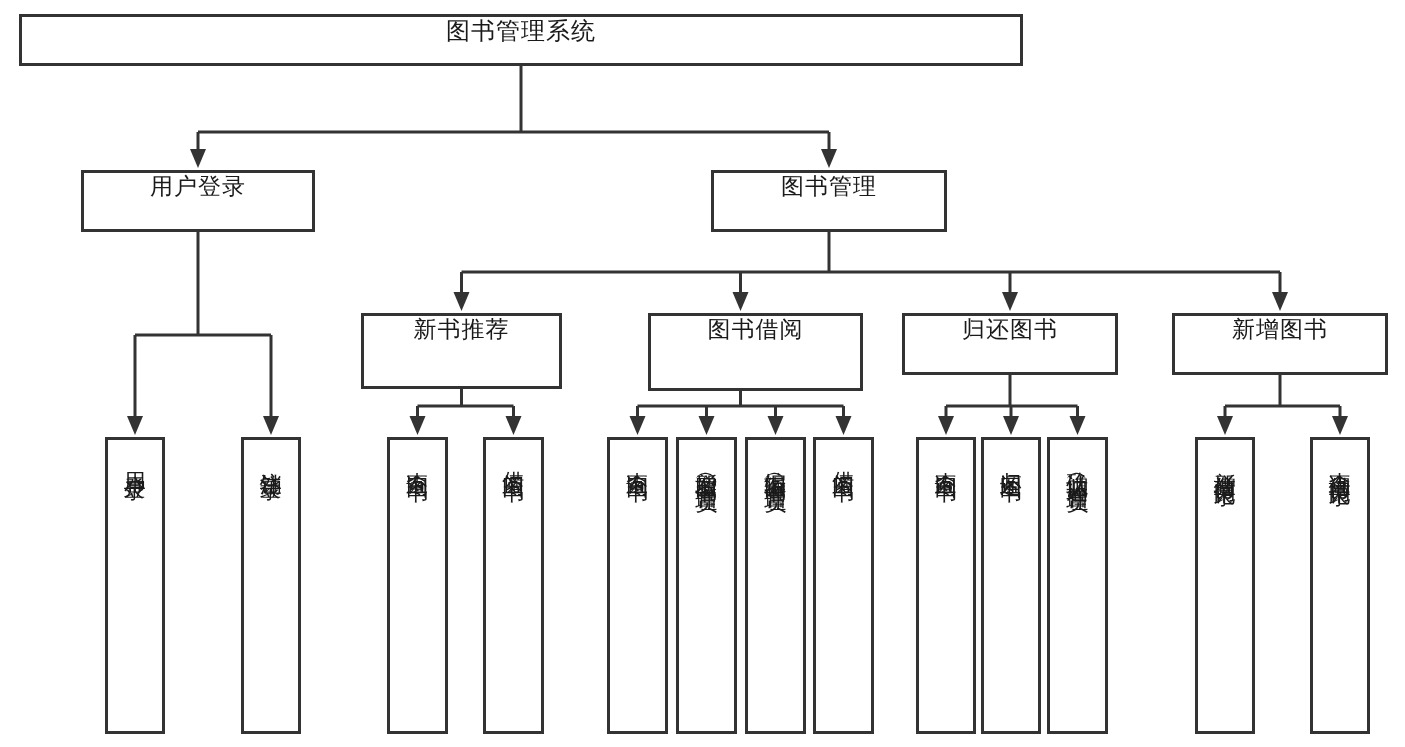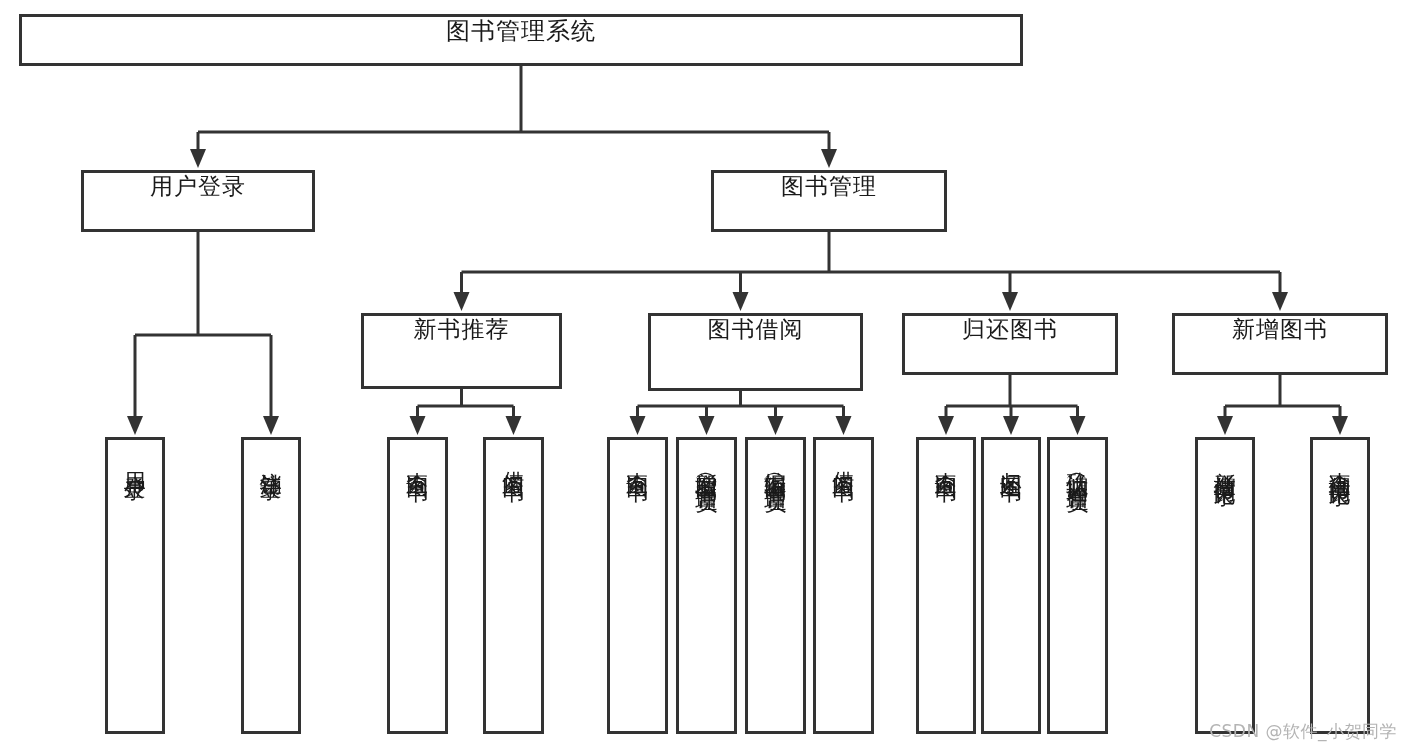--- a/index.html
+++ b/index.html
@@ -194,15 +194,14 @@
         <span class="node-label">确认归还（管理员）</span>
       </div>
       <div class="node-box vertical" style="left: 1195px; top: 437px; width: 60px; height: 297px;">
         <span class="node-label">新增借阅记录</span>
       </div>
       <div class="node-box vertical" style="left: 1310px; top: 437px; width: 60px; height: 297px;">
         <span class="node-label">查询借阅记录</span>
       </div>
     </div>
 
-  <div class="watermark">CSDN @软件_小贺同学</div>
 
 </div>
 
 </body></html>

